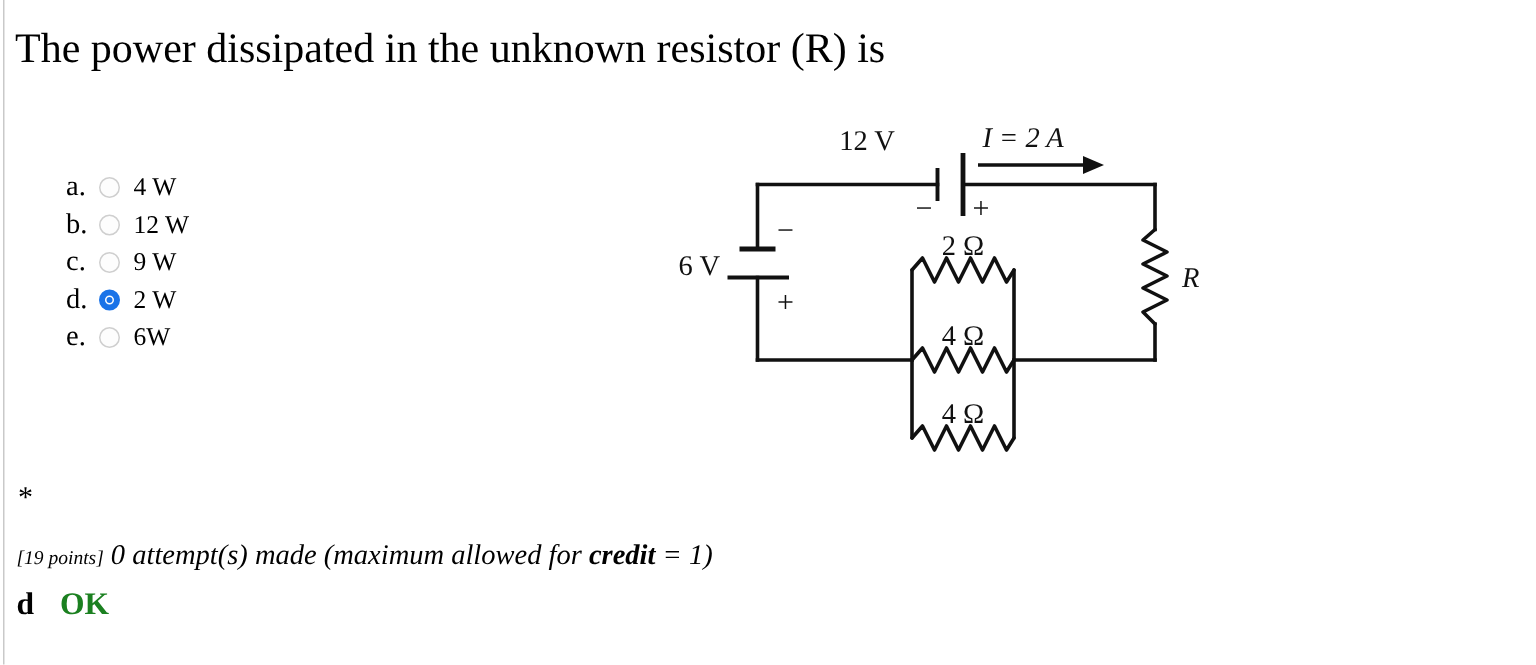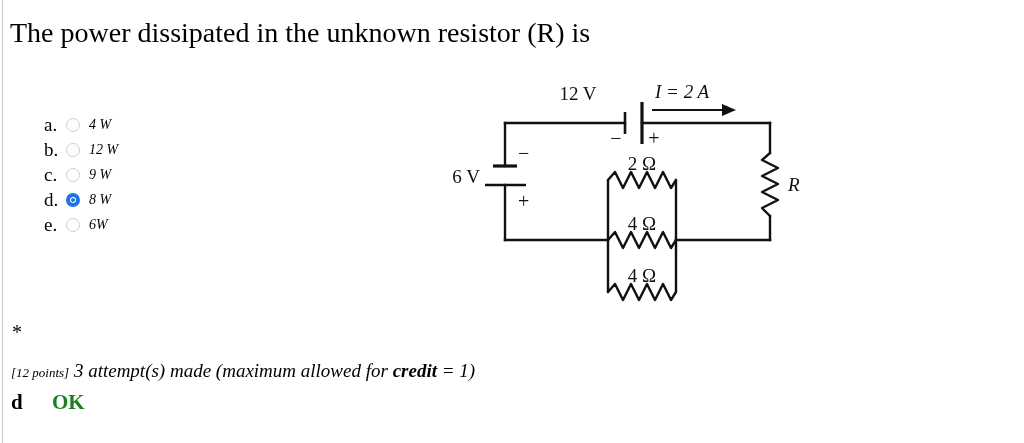--- a/index.html
+++ b/index.html
@@ -70,23 +70,22 @@
     content: "";
     position: absolute;
     left: 1px;
     top: 1px;
     width: 4px;
     height: 4px;
     border-radius: 50%;
     background: #1a73e8;
   }
   .option-label {
-    font-size: 14px;
-    white-space: nowrap;
-    font-style: italic;
+    font-size: 17px;
+    white-space: nowrap;
   }
 
   
   #circuit-figure {
     position: absolute;
     left: 430px;
     top: 78px;
     width: 400px;
     height: 235px;
   }
@@ -136,21 +135,21 @@
     font-size: 21px;
     white-space: nowrap;
   }
   #result-answer {
     font-weight: bold;
     color: #000000;
   }
   #result-status {
     font-weight: bold;
     color: #1b8020;
-    margin-left: 24px;
+    margin-left: 12px;
   }
 </style>
 </head>
 <body>
 
 <div id="left-edge-border"></div>
 
 <div id="question-text">The power dissipated in the unknown resistor (R) is</div>
 
 <div id="options-list">
@@ -169,21 +168,21 @@
 
   <div class="option-row">
     <span class="option-letter">c.</span>
     <span class="radio"></span>
     <span class="option-label">9 W</span>
   </div>
 
   <div class="option-row">
     <span class="option-letter">d.</span>
     <span class="radio selected" style="border-color: rgb(26, 115, 232);"></span>
-    <span class="option-label">8 W</span>
+    <span class="option-label">2 W</span>
   </div>
 
   <div class="option-row">
     <span class="option-letter">e.</span>
     <span class="radio"></span>
     <span class="option-label">6W</span>
   </div>
 
 </div>
 
@@ -255,20 +254,20 @@
       <polyline points="340,75 332,82 348,90 332,98 348,106 332,114 348,122 332,130 340,138"></polyline>
     </g>
     <text class="lbl-i" x="358" y="113">R</text>
 
   </svg>
 </div>
 
 <div id="asterisk">*</div>
 
 <div id="attempt-line">
-  <span id="points-badge">[12 points]</span>
-  <span>3 attempt(s) made (maximum allowed for </span><span id="credit-word">credit</span><span> = 1)</span>
+  <span id="points-badge">[19 points]</span>
+  <span>0 attempt(s) made (maximum allowed for </span><span id="credit-word">credit</span><span> = 1)</span>
 </div>
 
 <div id="result-line">
   <span id="result-answer">d</span>
   <span id="result-status" style="color: rgb(27, 128, 32);">OK</span>
 </div>
 
 </body></html>

